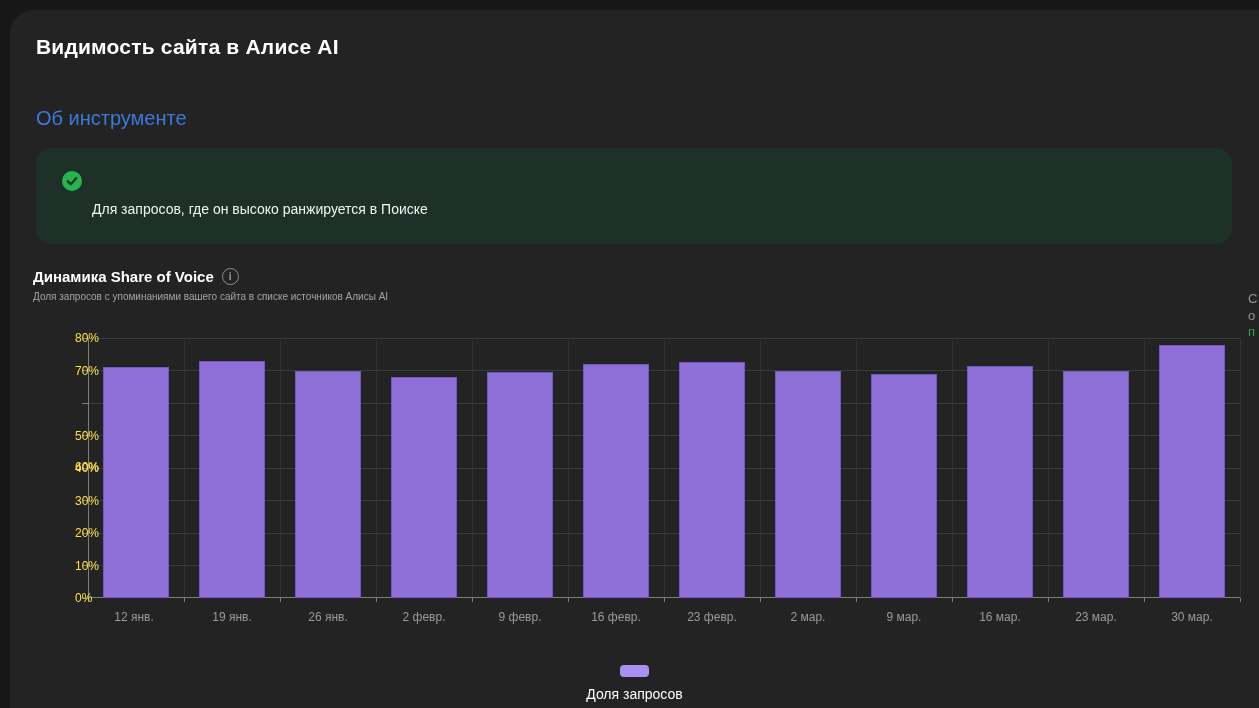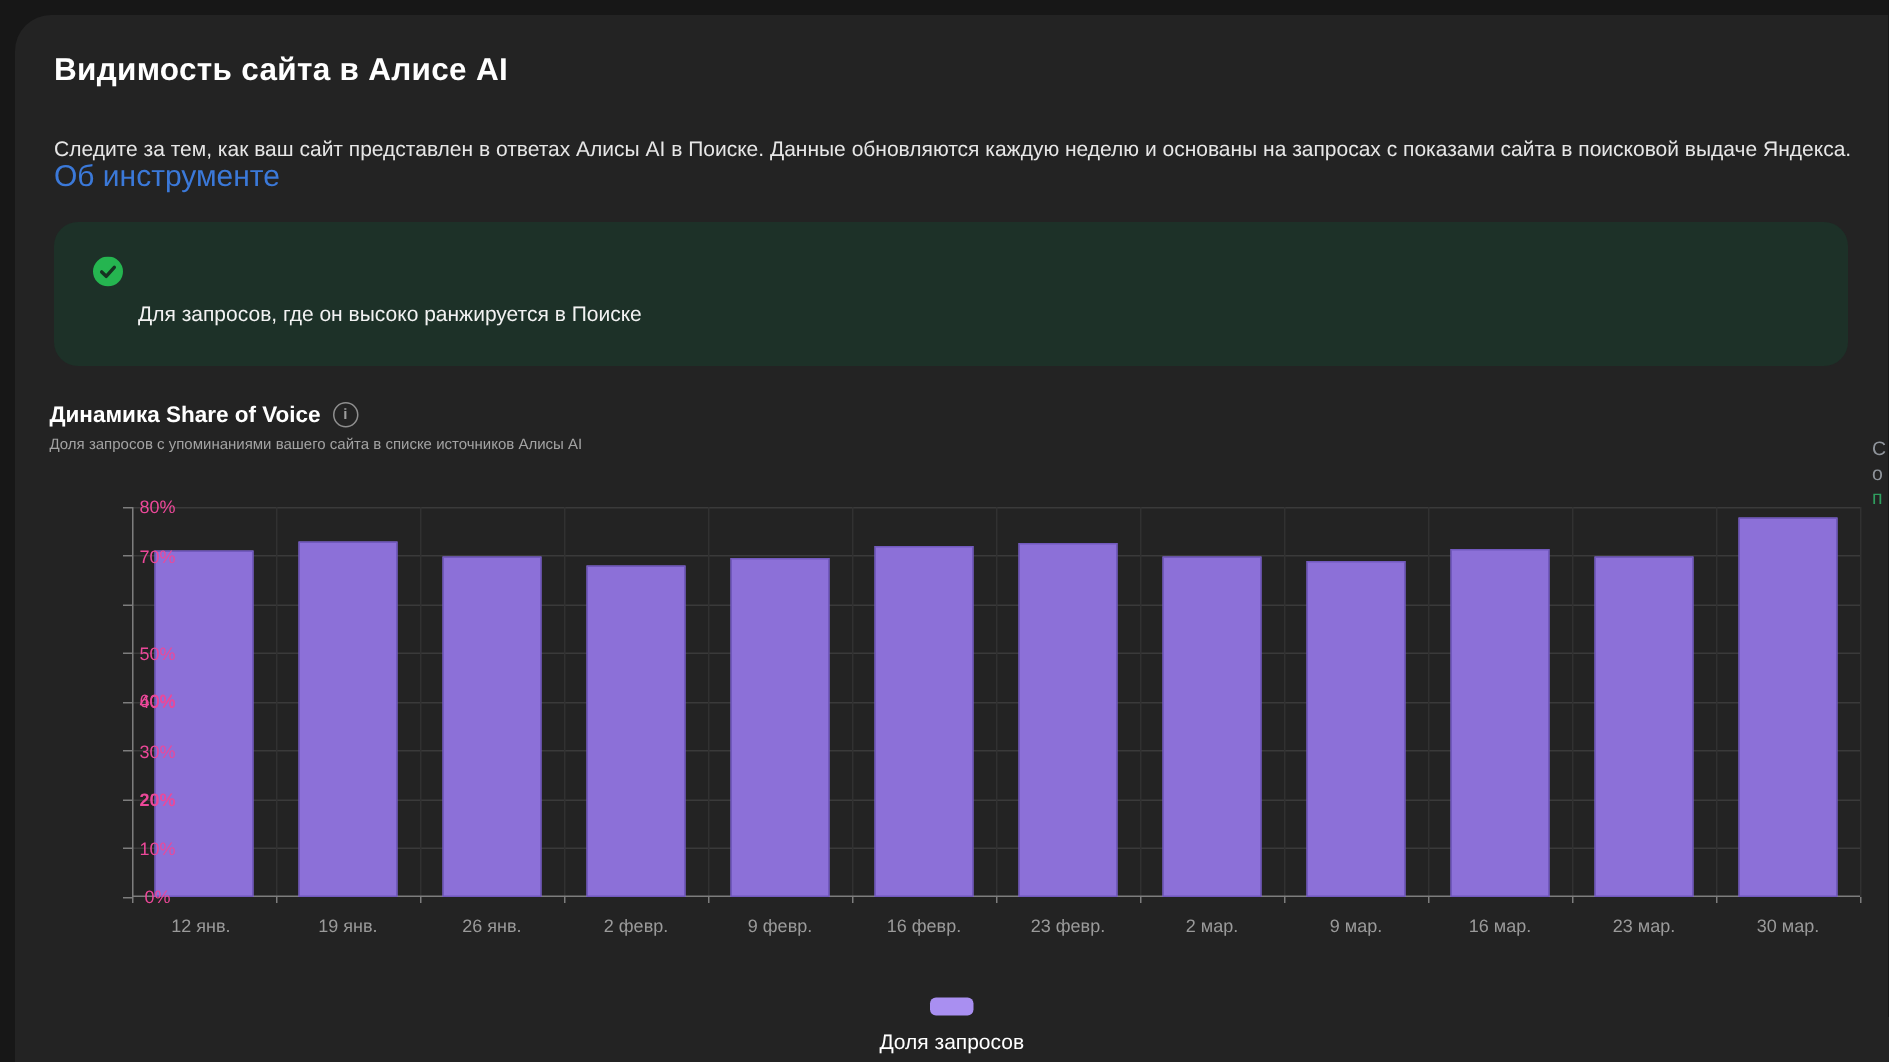--- a/index.html
+++ b/index.html
@@ -51,22 +51,22 @@
   
   .plot{position:absolute;left:78px;top:328px;width:1152px;height:260px;}
   .gridline-h{position:absolute;left:0;width:100%;height:1px;background:#3a3a3a;}
   .gridline-v{position:absolute;top:0;bottom:0;width:1px;background:#313131;}
   .axis-left{position:absolute;left:0;top:0;bottom:0;width:1px;background:#7d7d7d;}
   .axis-bottom{position:absolute;left:0;right:0;bottom:0;height:1px;background:#7d7d7d;}
   .y-tick{position:absolute;left:-6px;width:6px;height:1px;background:#7d7d7d;}
   .x-tick{position:absolute;top:100%;width:1px;height:4px;background:#7d7d7d;}
   .bar{position:absolute;bottom:0;box-sizing:border-box;cursor:pointer;}
   .ylabel{
-    position:absolute;right:1185px;width:60px;text-align:center;
-    font-size:12px;color:#ec4899;
+    position:absolute;right:1185px;width:60px;text-align:left;
+    font-size:12px;color:#fde047;
   }
   .xlabel{
     position:absolute;top:600px;text-align:center;font-size:12px;color:#9a9a9a;
   }
   
   .legend-row{
     position:absolute;left:0;top:655px;width:1249px;
     display:flex;justify-content:center;
   }
   .legend-item{display:flex;align-items:center;gap:9px;cursor:pointer;flex-direction:column;}
@@ -76,21 +76,20 @@
   .clip-frag{position:absolute;font-size:13px;white-space:nowrap;}
 </style>
 </head>
 <body>
 
 <div id="viewport" style="background: rgb(23, 23, 23);">
   <div class="card" style="background: rgb(35, 35, 35);">
 
     <h1 class="page-title">Видимость сайта в Алисе AI</h1>
 
-    <p class="page-desc">Следите за тем, как ваш сайт представлен в ответах Алисы AI в Поиске. Данные обновляются каждую неделю и основаны на запросах с показами сайта в поисковой выдаче Яндекса.</p>
 
     <a class="about-link" style="color: rgb(59, 121, 217);">Об инструменте</a>
 
     <div class="banner" style="background: rgb(29, 49, 40);">
       <span class="check-icon">
         <svg width="20" height="20" viewBox="0 0 20 20">
           <circle cx="10" cy="10" r="10" fill="#25b550"></circle>
           <path d="M5.8 10.3 L8.8 13.2 L14.2 7.2" fill="none" stroke-width="2.3" stroke-linecap="round" stroke-linejoin="round" stroke="#163221"></path>
         </svg>
       </span>
@@ -159,21 +158,21 @@
           <div class="bar" style="left: 590.88px; width: 66.24px; height: 235.625px; background: rgb(140, 112, 216); border: 1px solid rgb(113, 89, 189);"></div>
           <div class="bar" style="left: 686.88px; width: 66.24px; height: 227.5px; background: rgb(140, 112, 216); border: 1px solid rgb(113, 89, 189);"></div>
           <div class="bar" style="left: 782.88px; width: 66.24px; height: 224.25px; background: rgb(140, 112, 216); border: 1px solid rgb(113, 89, 189);"></div>
           <div class="bar" style="left: 878.88px; width: 66.24px; height: 232.375px; background: rgb(140, 112, 216); border: 1px solid rgb(113, 89, 189);"></div>
           <div class="bar" style="left: 974.88px; width: 66.24px; height: 227.5px; background: rgb(140, 112, 216); border: 1px solid rgb(113, 89, 189);"></div>
           <div class="bar" style="left: 1070.88px; width: 66.24px; height: 253.5px; background: rgb(140, 112, 216); border: 1px solid rgb(113, 89, 189);"></div>
         </div>
       <div id="ylabels">
           <div class="ylabel" style="top: 581px;">0%</div>
           <div class="ylabel" style="top: 548.5px;">10%</div>
-          <div class="ylabel" style="top: 516px; font-weight: bold;">20%</div>
+          <div class="ylabel" style="top: 516px;">20%</div>
           <div class="ylabel" style="top: 483.5px;">30%</div>
           <div class="ylabel" style="top: 451px;">40%</div>
           <div class="ylabel" style="top: 418.5px;">50%</div>
           <div class="ylabel" style="top: 406px; margin-top: 44px;">60%</div>
           <div class="ylabel" style="top: 353.5px;">70%</div>
           <div class="ylabel" style="top: 321px;">80%</div>
         </div>
       <div id="xlabels">
           <div class="xlabel" style="left: 76px; width: 96px;">12 янв.</div>
           <div class="xlabel" style="left: 174px; width: 96px;">19 янв.</div>

